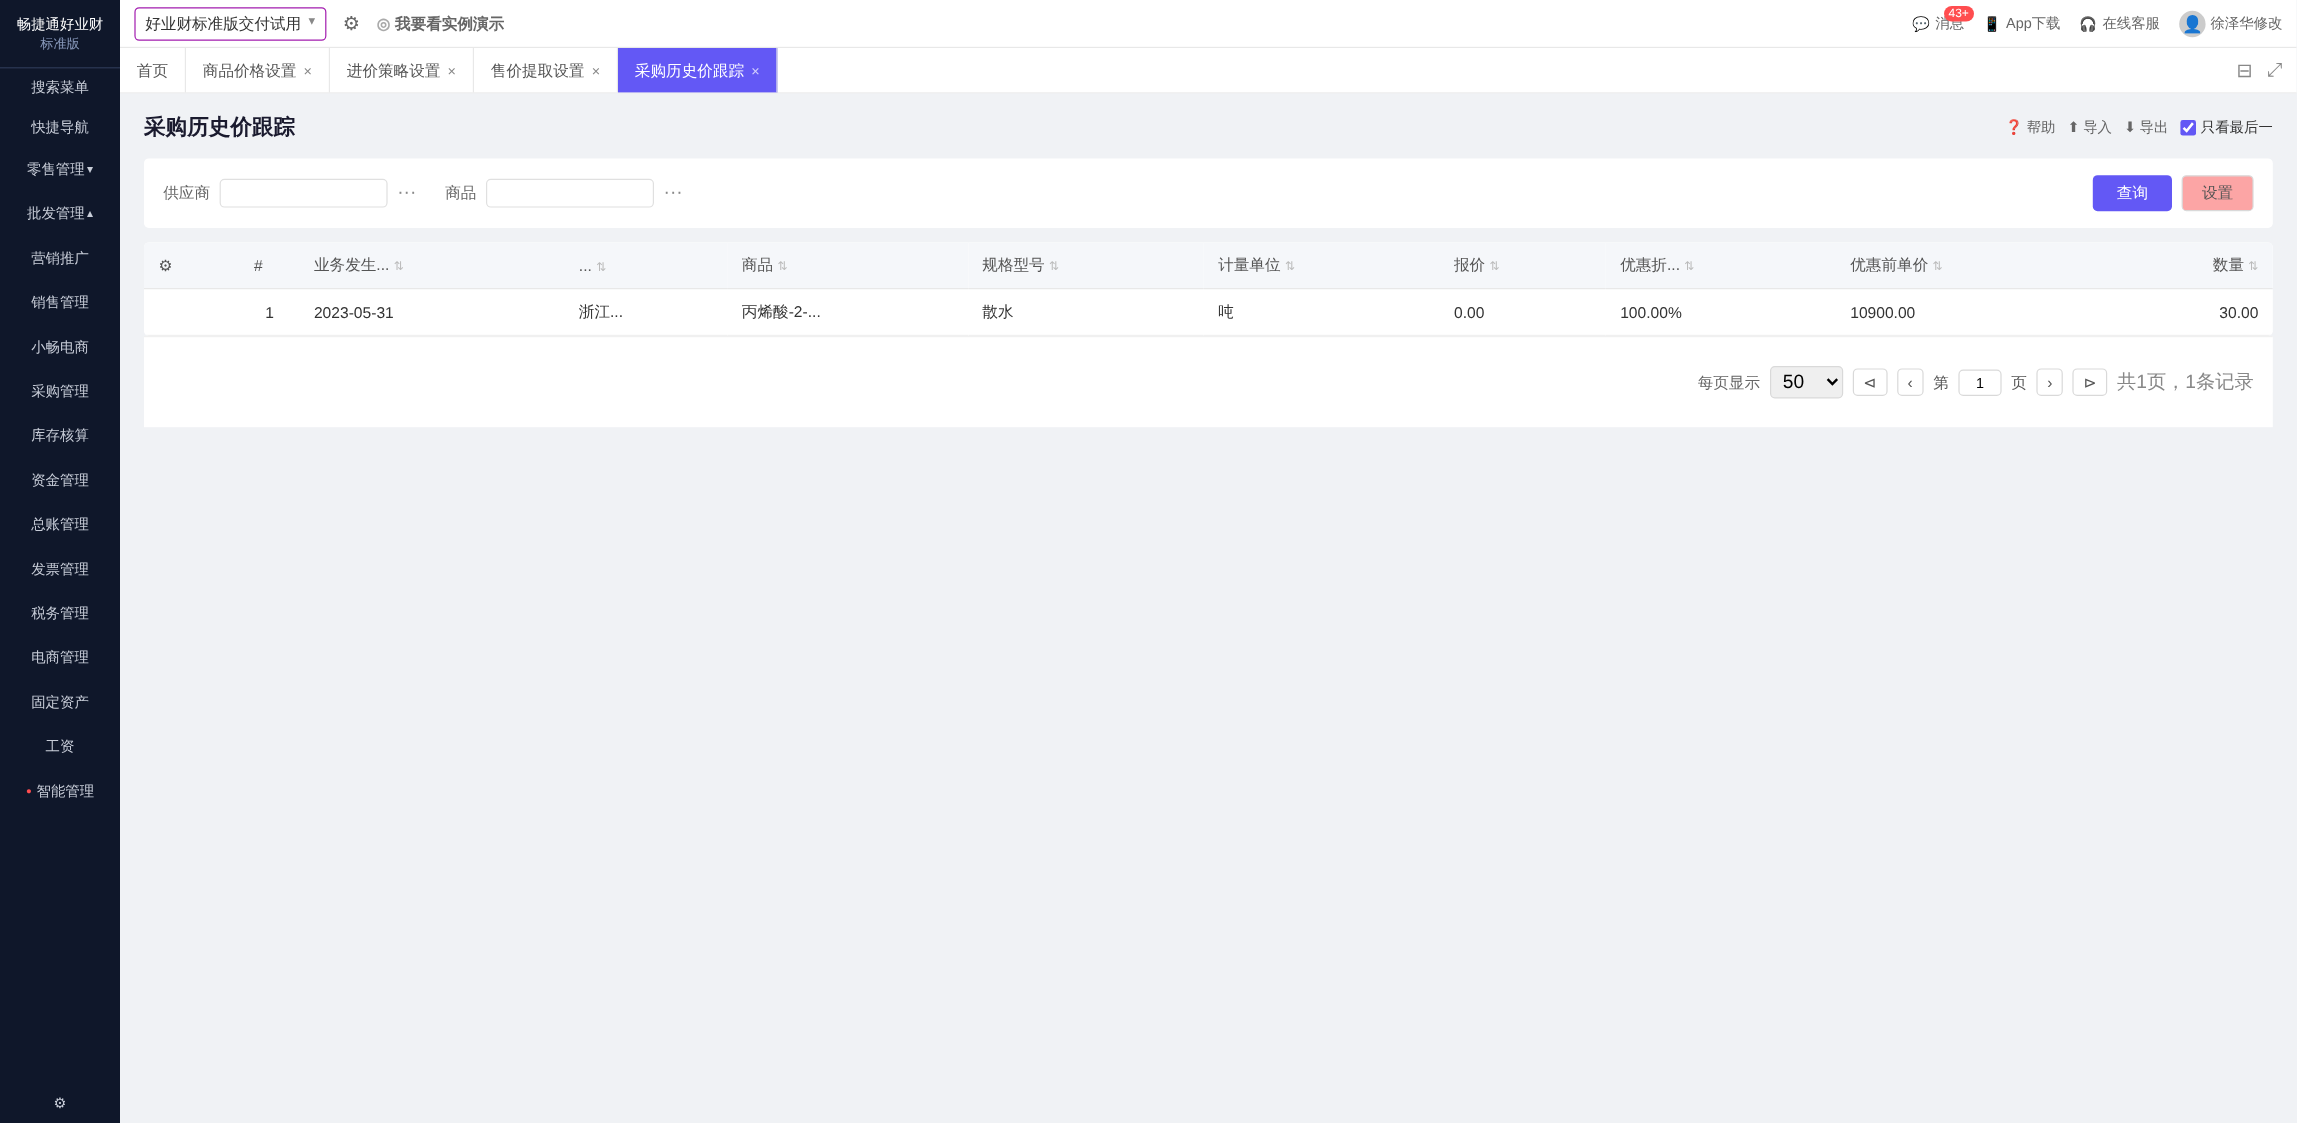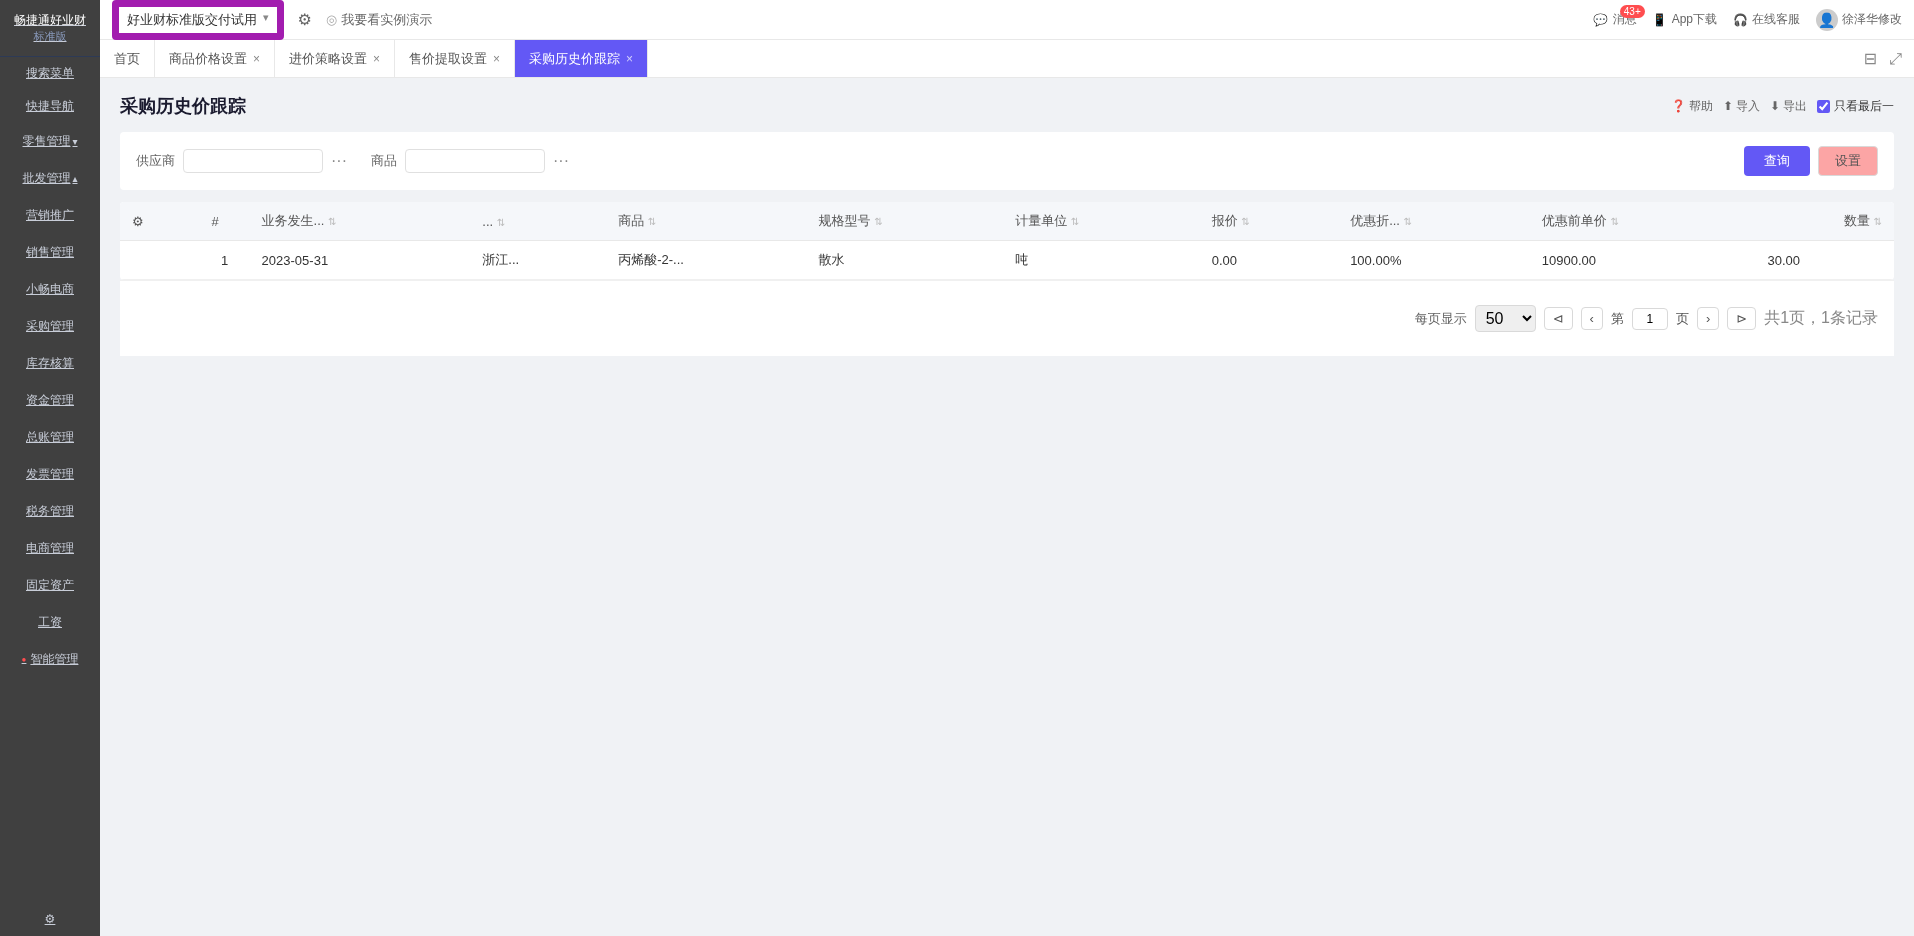--- a/index.html
+++ b/index.html
@@ -1,38 +1,38 @@
 <!DOCTYPE html>
 <html><head>
   <meta charset="utf-8">
   <style>
     * { margin: 0; padding: 0; box-sizing: border-box; }
     body { font-family: 'Microsoft YaHei', Arial, sans-serif; font-size: 13px; background: #f0f2f5; color: #333; display: flex; height: 936px; overflow: hidden; }
 
     
-    .sidebar { width: 100px; background: #404040; color: #c8cdd8; display: flex; flex-direction: column; flex-shrink: 0; text-decoration: underline; }
+    .sidebar { width: 100px; background: #0f172a; color: #c8cdd8; display: flex; flex-direction: column; flex-shrink: 0; }
     .sidebar-logo { padding: 12px 8px; text-align: center; border-bottom: 1px solid #2d3a56; }
     .sidebar-logo .logo-text { font-size: 12px; color: #fff; line-height: 1.4; }
     .sidebar-logo .logo-sub { font-size: 11px; color: #8899bb; }
     .sidebar-search { padding: 8px 10px; font-size: 12px; text-align: center; cursor: pointer; color: #c8cdd8; }
     .sidebar-nav { font-size: 12px; text-align: right; cursor: pointer; color: #c8cdd8; padding: 8px 26px; }
     .sidebar-item { padding: 10px 8px; text-align: center; cursor: pointer; font-size: 12px; color: #c8cdd8; display: flex; align-items: center; justify-content: center; gap: 2px; }
     .sidebar-item .arrow { font-size: 10px; }
     .sidebar-item.has-dot::before { content: '●'; color: #ff4d4f; font-size: 8px; margin-right: 2px; }
     .sidebar-bottom { margin-top: auto; padding: 10px 8px; text-align: center; cursor: pointer; color: #c8cdd8; font-size: 12px; }
 
     
     .main { flex: 1; display: flex; flex-direction: column; overflow: hidden; }
 
     
     .topbar { height: 40px; background: #fff; border-bottom: 1px solid #e8e8e8; display: flex; align-items: center; padding: 0 12px; gap: 10px; flex-shrink: 0; }
-    .topbar-selector { display: flex; align-items: flex-start; gap: 6px; font-size: 13px; color: #333; cursor: pointer; padding: 4px 8px; border: 7px solid #a21caf; border-radius: 4px; }
+    .topbar-selector { display: flex; align-items: flex-start; gap: 6px; font-size: 13px; color: #333; cursor: pointer; padding: 4px 8px; border: 1px solid #a21caf; border-radius: 4px; }
     .topbar-selector .chevron { color: #888; font-size: 11px; }
     .topbar-gear { color: #666; cursor: pointer; font-size: 16px; padding: 4px; }
-    .topbar-demo { display: flex; align-items: center; gap: 4px; color: #666; font-size: 13px; cursor: pointer; }
+    .topbar-demo { display: flex; align-items: center; gap: 4px; color: #666; font-size: 13px; cursor: pointer; font-weight: bold; }
     .topbar-demo::before { content: '◎'; color: #aaa; }
     .topbar-right { margin-left: auto; display: flex; align-items: center; gap: 16px; }
     .topbar-msg { display: flex; align-items: center; gap: 4px; cursor: pointer; color: #666; font-size: 12px; position: relative; }
     .topbar-badge { background: #ff4d4f; color: #fff; font-size: 10px; border-radius: 8px; padding: 1px 4px; position: absolute; top: -6px; right: -8px; }
     .topbar-app { display: flex; align-items: center; gap: 4px; cursor: pointer; color: #666; font-size: 12px; }
     .topbar-service { display: flex; align-items: center; gap: 4px; cursor: pointer; color: #666; font-size: 12px; }
     .topbar-user { display: flex; align-items: center; gap: 4px; cursor: pointer; color: #666; font-size: 12px; }
     .topbar-avatar { width: 22px; height: 22px; border-radius: 50%; background: #ccc; display: flex; align-items: center; justify-content: center; color: #888; font-size: 14px; }
 
     
@@ -301,21 +301,21 @@
             <td></td>
             <td class="col-num">1</td>
             <td>2023-05-31</td>
             <td>浙江...</td>
             <td>丙烯酸-2-...</td>
             <td>散水</td>
             <td>吨</td>
             <td>0.00</td>
             <td>100.00%</td>
             <td>10900.00</td>
-            <td style="">30.00</td>
+            <td style="text-align:right">30.00</td>
           </tr>
         </tbody>
       </table>
     </div>
 
     <div class="pagination">
       <span class="page-size-label">每页显示</span>
       <select class="page-size-select">
         <option>20</option>
         <option selected="">50</option>

